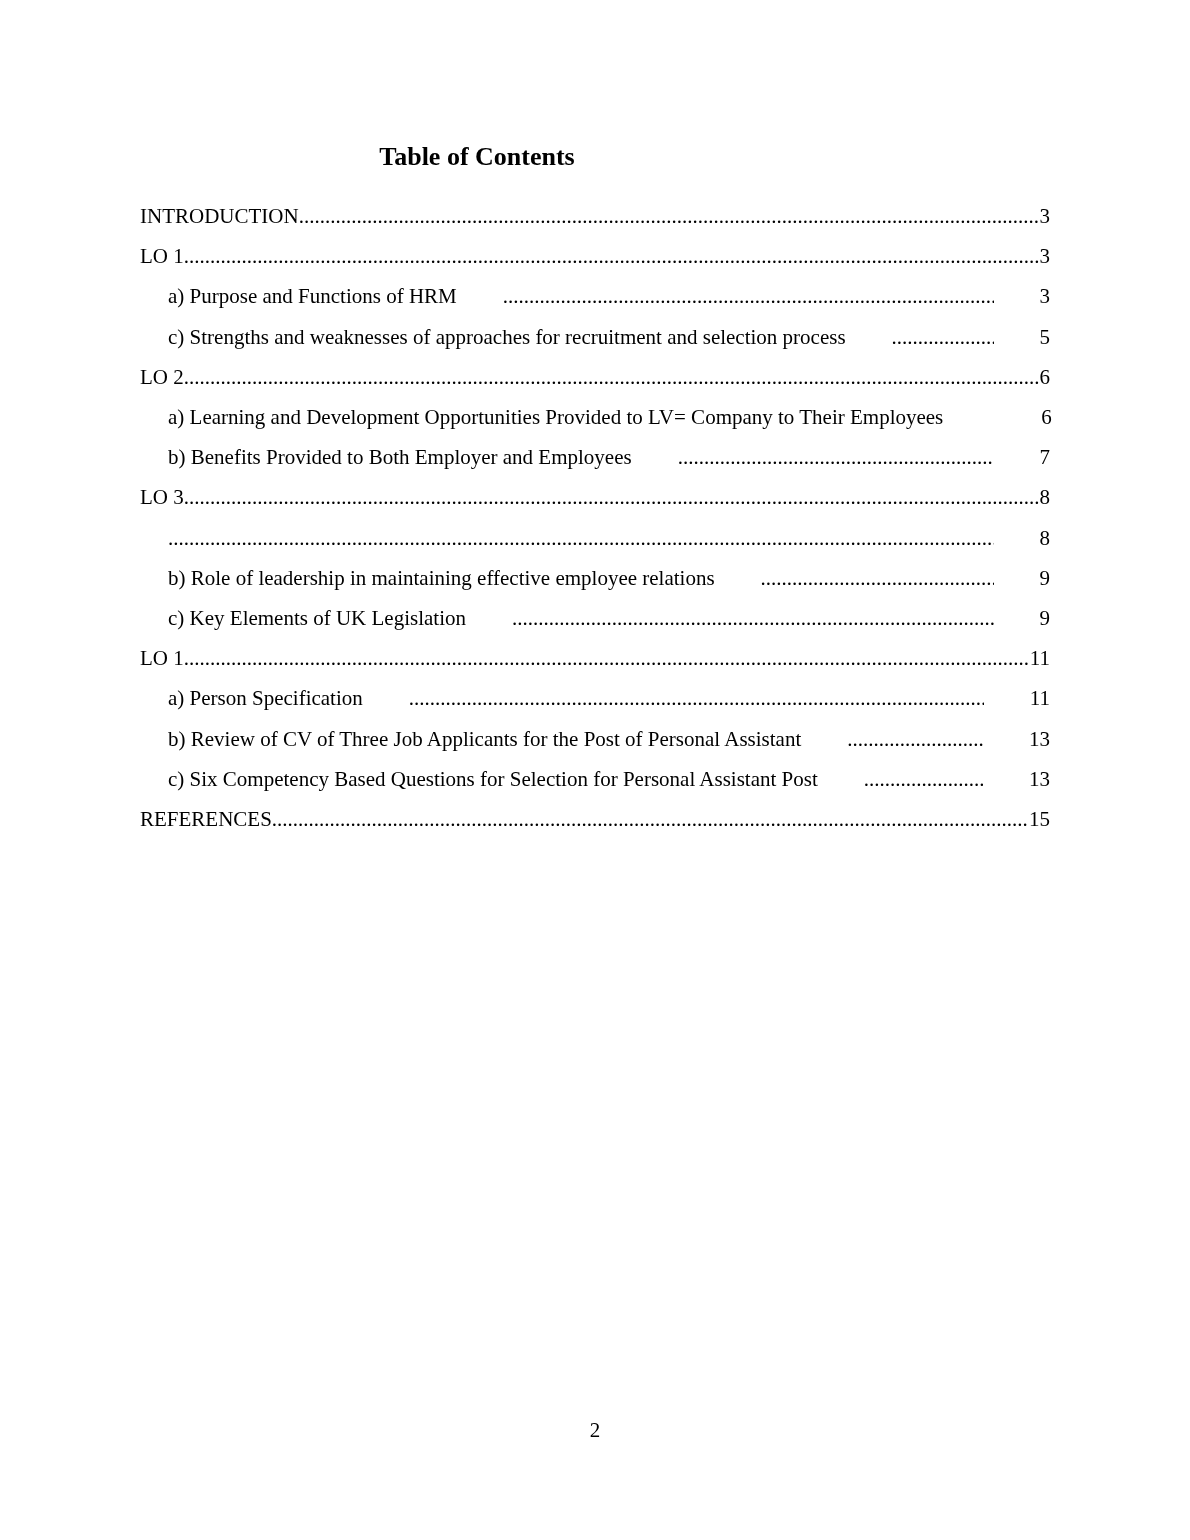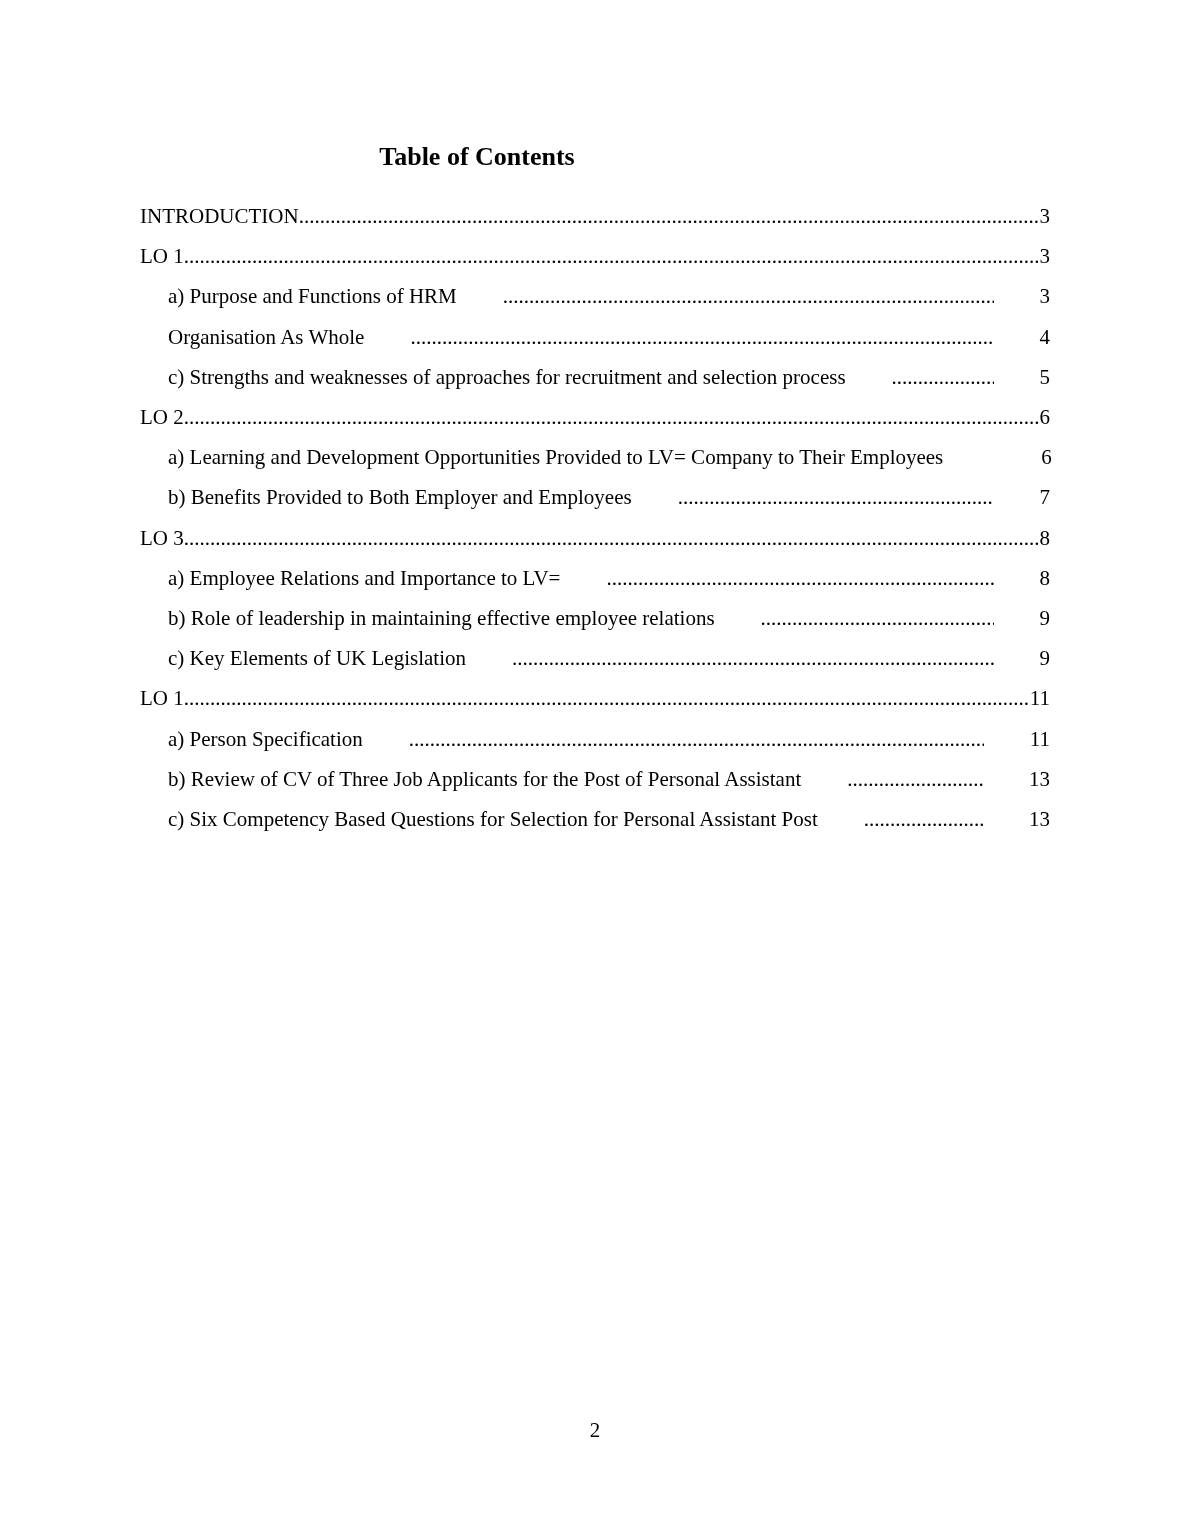--- a/index.html
+++ b/index.html
@@ -98,25 +98,20 @@
     <span class="leader"></span>
     <span class="page">3</span>
   </div>
 
   <div class="entry lvl2">
     <span class="label">a) Purpose and Functions of HRM</span>
     <span class="leader"></span>
     <span class="page">3</span>
   </div>
 
-  <div class="entry lvl2">
-    <span class="label">Organisation As Whole </span>
-    <span class="leader"></span>
-    <span class="page">4</span>
-  </div>
 
   <div class="entry lvl2">
     <span class="label">c) Strengths and weaknesses of approaches for recruitment and selection process</span>
     <span class="leader"></span>
     <span class="page">5</span>
   </div>
 
   <div class="entry lvl1">
     <span class="label">LO 2</span>
     <span class="leader"></span>
@@ -135,21 +130,20 @@
     <span class="page">7</span>
   </div>
 
   <div class="entry lvl1">
     <span class="label">LO 3</span>
     <span class="leader"></span>
     <span class="page">8</span>
   </div>
 
   <div class="entry lvl2">
-    <span class="label">a) Employee Relations and Importance to LV=</span>
     <span class="leader"></span>
     <span class="page">8</span>
   </div>
 
   <div class="entry lvl2">
     <span class="label">b) Role of leadership in maintaining effective employee relations</span>
     <span class="leader"></span>
     <span class="page">9</span>
   </div>
 
@@ -177,16 +171,21 @@
     <span class="page">13</span>
   </div>
 
   <div class="entry lvl2">
     <span class="label">c) Six Competency Based Questions for Selection for Personal Assistant Post</span>
     <span class="leader"></span>
     <span class="page">13</span>
   </div>
 
 
+  <div class="entry lvl1">
+    <span class="label">REFERENCES</span>
+    <span class="leader"></span>
+    <span class="page">15</span>
+  </div>
 
 </div>
 
 <div class="page-number">2</div>
 
 </body></html>

